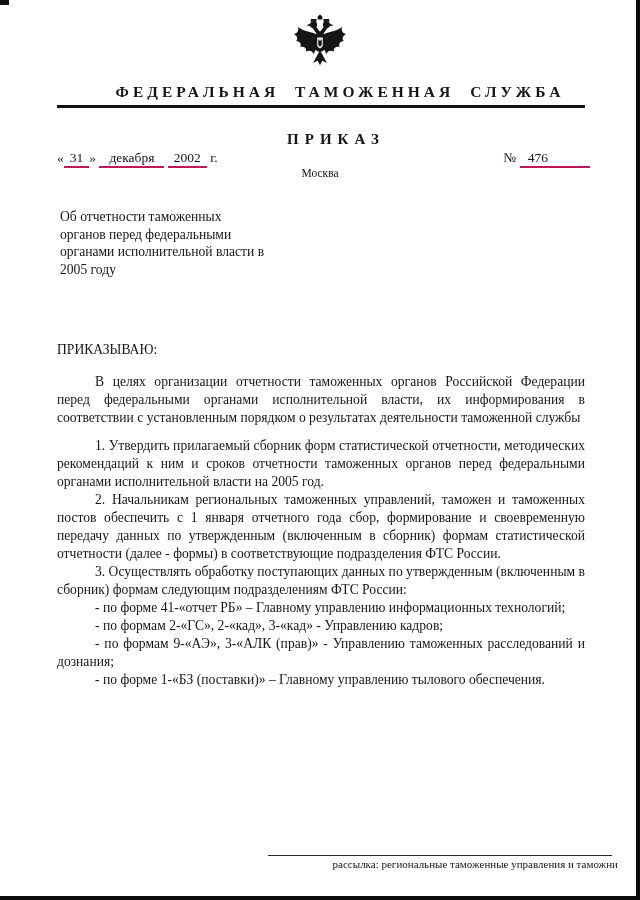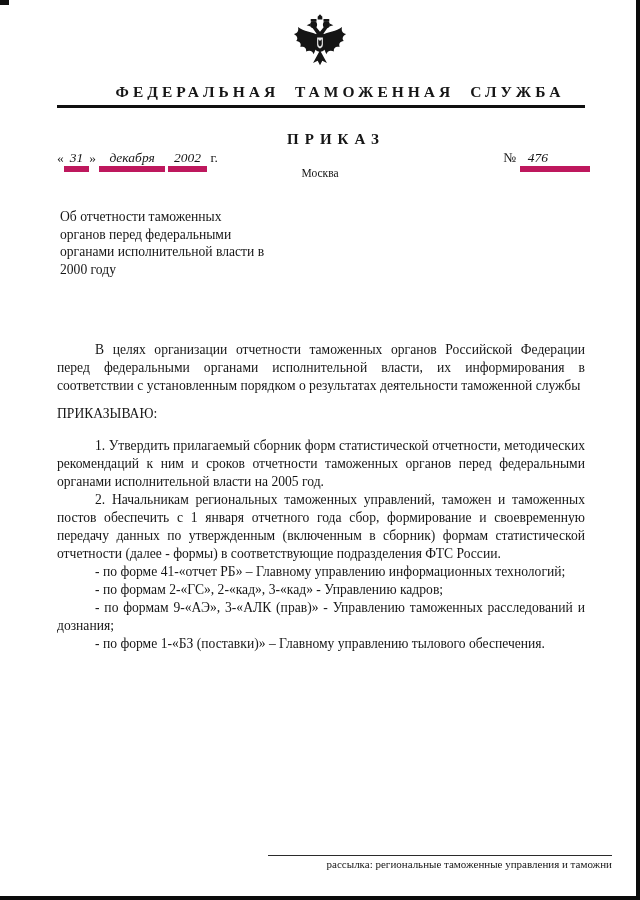--- a/index.html
+++ b/index.html
@@ -49,21 +49,21 @@
     font-size: 15px;
     letter-spacing: 6px;
   }
   .meta-row {
     position: absolute;
     top: 150px; left: 57px; right: 50px;
     display: flex;
     justify-content: space-between;
     font-size: 13.5px;
   }
-  .u { border-bottom: 6px solid #be185d; font-style: italic; }
+  .u { border-bottom: 2px solid #be185d; }
   .pad  { padding: 0 6px 1px 6px; }
   .padw { padding: 0 10px 1px 10px; }
   .num-u { padding: 0 42px 1px 8px; }
   .city {
     position: absolute;
     top: 167px; left: 0; width: 100%;
     text-align: center;
     font-size: 11.5px;
   }
   .subject {
@@ -85,21 +85,21 @@
   .intro { margin-bottom: 10px; }
   .order-word { text-indent: 0; margin-bottom: 14px; text-align: left; }
   .footer-rule {
     position: absolute;
     top: 855px; left: 268px;
     width: 344px; height: 1px;
     background: #2b2b2b;
   }
   .footer-text {
     position: absolute;
-    top: 858px; right: 28px;
+    top: 858px; right: 22px;
     font-size: 11px;
     white-space: nowrap;
   }
 </style>
 </head>
 <body>
 
 <div class="page">
 
   <div class="scan-speck"></div>
@@ -134,27 +134,28 @@
   <div class="meta-row">
     <div class="date"><span>«</span><span class="u pad">31</span><span>»</span> <span class="u padw">декабря</span> <span class="u pad">2002</span> <span>г.</span></div>
     <div class="number"><span>№</span> <span class="u num-u">476</span></div>
   </div>
 
   <div class="city">Москва</div>
 
   <div class="subject">Об отчетности таможенных
 органов перед федеральными
 органами исполнительной власти в
-2000 году</div>
+2005 году</div>
 
   <div class="body-text">
+    <p class="para order-word">ПРИКАЗЫВАЮ:</p>
     <p class="para intro">В целях организации отчетности таможенных органов Российской Федерации перед федеральными органами исполнительной власти, их информирования в соответствии с установленным порядком о результатах деятельности таможенной службы</p>
-    <p class="para order-word">ПРИКАЗЫВАЮ:</p>
     <p class="para">1. Утвердить прилагаемый сборник форм статистической отчетности, методических рекомендаций к ним и сроков отчетности таможенных органов перед федеральными органами исполнительной власти на 2005 год.</p>
     <p class="para">2. Начальникам региональных таможенных управлений, таможен и таможенных постов обеспечить с 1 января отчетного года сбор, формирование и своевременную передачу данных по утвержденным (включенным в сборник) формам статистической отчетности (далее - формы) в соответствующие подразделения ФТС России.</p>
+    <p class="para">3. Осуществлять обработку поступающих данных по утвержденным (включенным в сборник) формам следующим подразделениям ФТС России:</p>
     <p class="para">- по форме 41-«отчет РБ» – Главному управлению информационных технологий;</p>
     <p class="para">- по формам 2-«ГС», 2-«кад», 3-«кад» - Управлению кадров;</p>
     <p class="para">- по формам 9-«АЭ», 3-«АЛК (прав)» - Управлению таможенных расследований и дознания;</p>
     <p class="para">- по форме 1-«БЗ (поставки)» – Главному управлению тылового обеспечения.</p>
   </div>
 
   <div class="footer-rule"></div>
   <div class="footer-text">рассылка: региональные таможенные управления и таможни</div>
 
   <div class="scan-right"></div>

